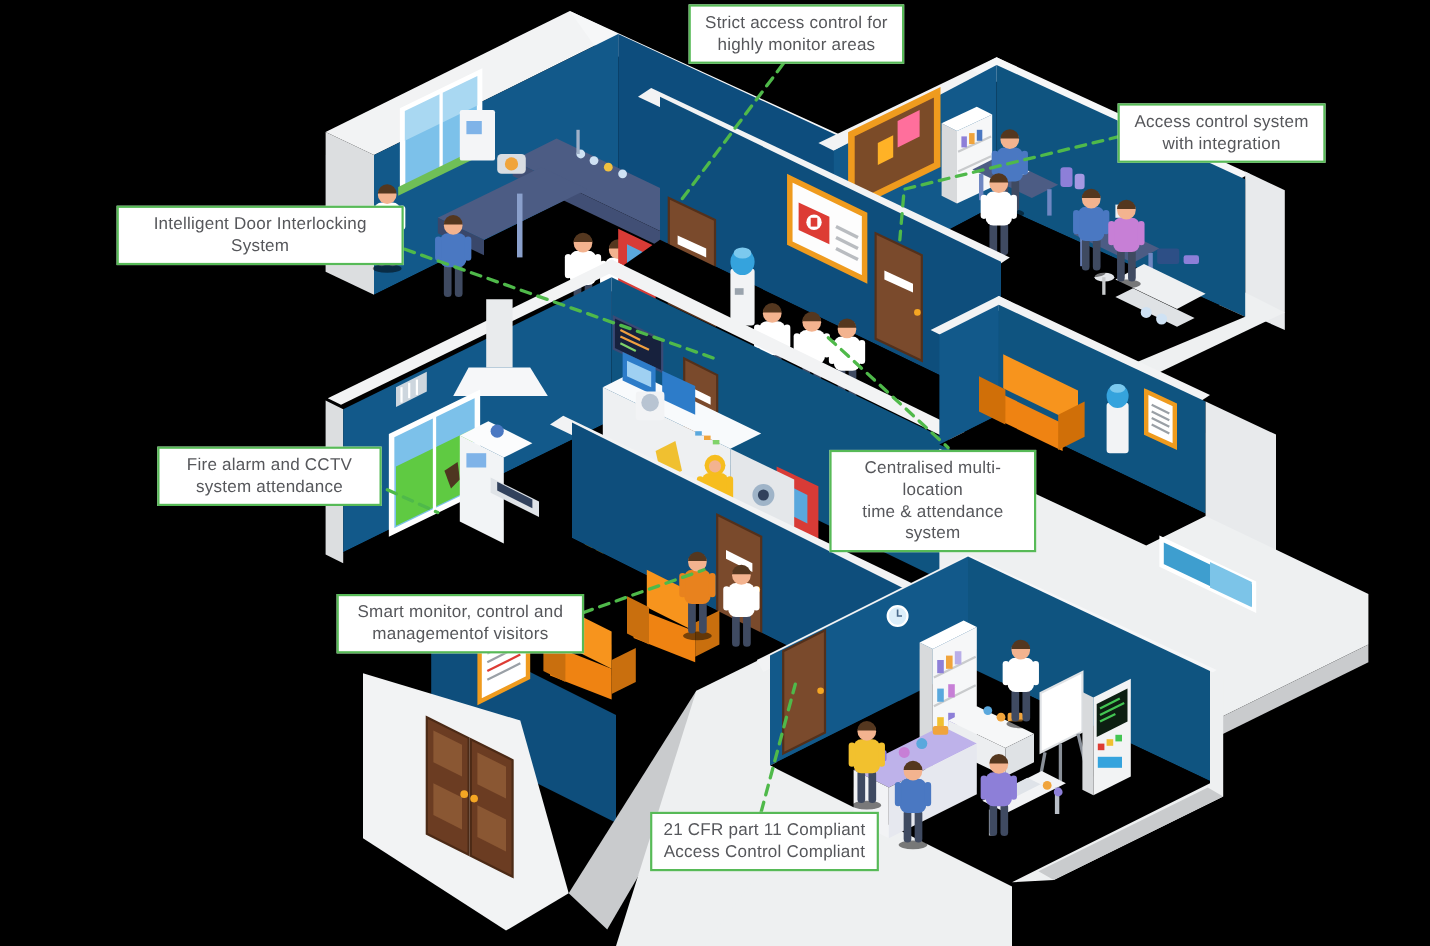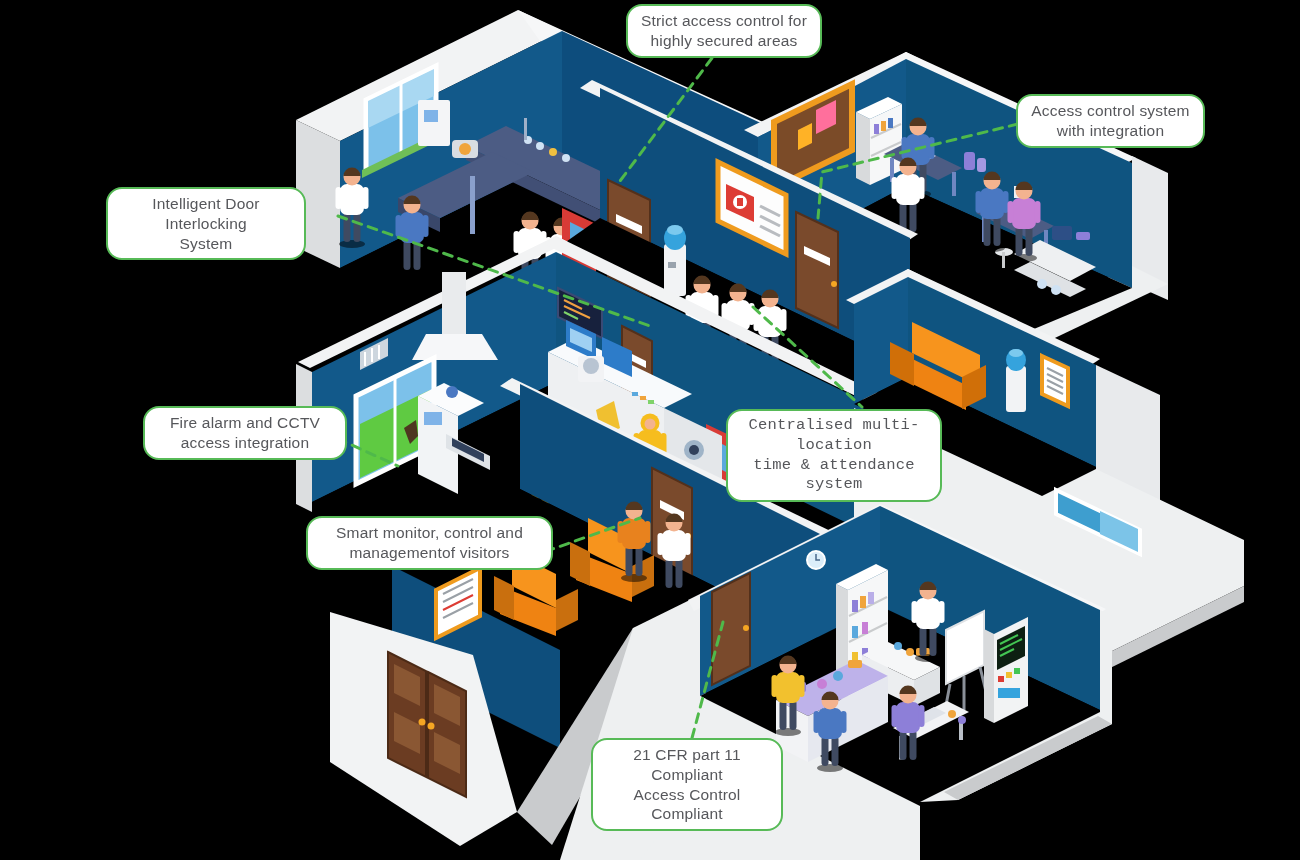--- a/index.html
+++ b/index.html
@@ -1,20 +1,20 @@
 <!DOCTYPE html>
 <html><head>
 <meta charset="utf-8">
 <style>
   html,body{margin:0;padding:0;background:#000;}
   #stage{position:relative;width:1300px;height:860px;background:#000;overflow:hidden;
          font-family:"Liberation Sans",sans-serif;}
   #scene{position:absolute;left:0;top:0;}
   .callout{position:absolute;box-sizing:border-box;background:#fff;border:2px solid #57ba57;
-           border-radius:16px;padding:5px 8px;text-align:center;color:#56575b;
+           border-radius:0;padding:5px 8px;text-align:center;color:#56575b;
            font-size:15.5px;line-height:1.28;letter-spacing:.2px;z-index:5;}
   .callout span{display:block;}
 </style>
 </head>
 <body>
 
 <div id="stage">
 
 <svg id="scene" width="1300" height="860" viewBox="0 0 1300 860">
   <defs>
@@ -411,40 +411,40 @@
     <path d="M338,216 L650,326"></path>
     <path d="M323,432 L398,466"></path>
     <path d="M753,307 L862,407"></path>
     <path d="M530,557 L640,518"></path>
     <path d="M692,738 L723,622"></path>
   </g>
 </svg>
 
 <div class="callout" style="left:626px;top:4px;width:196px;">
   <span>Strict access control for</span>
-  <span>highly secured areas</span>
+  <span>highly monitor areas</span>
 </div>
 <div class="callout" style="left:1016px;top:94px;width:189px;">
   <span>Access control system</span>
   <span>with integration</span>
 </div>
-<div class="callout" style="left:106px;top:187px;width:200px;">
+<div class="callout" style="left:106px;top:187px;width:261px;">
   <span>Intelligent Door Interlocking</span>
   <span>System</span>
 </div>
 <div class="callout" style="left:143px;top:406px;width:204px;">
   <span>Fire alarm and CCTV</span>
-  <span>access integration</span>
-</div>
-<div class="callout" style="left:726px;top:409px;width:216px;font-family:Liberation Mono, monospace;">
+  <span>system attendance</span>
+</div>
+<div class="callout" style="left:754px;top:409px;width:188px;">
   <span>Centralised multi-location</span>
   <span>time &amp; attendance system</span>
 </div>
-<div class="callout" style="left:306px;top:516px;width:247px;">
+<div class="callout" style="left:306px;top:540px;width:225px;">
   <span>Smart monitor, control and</span>
   <span>managementof visitors</span>
 </div>
-<div class="callout" style="left:591px;top:738px;width:192px;">
+<div class="callout" style="left:591px;top:738px;width:208px;">
   <span>21 CFR part 11 Compliant</span>
   <span>Access Control Compliant</span>
 </div>
 
 </div>
 
 </body></html>

